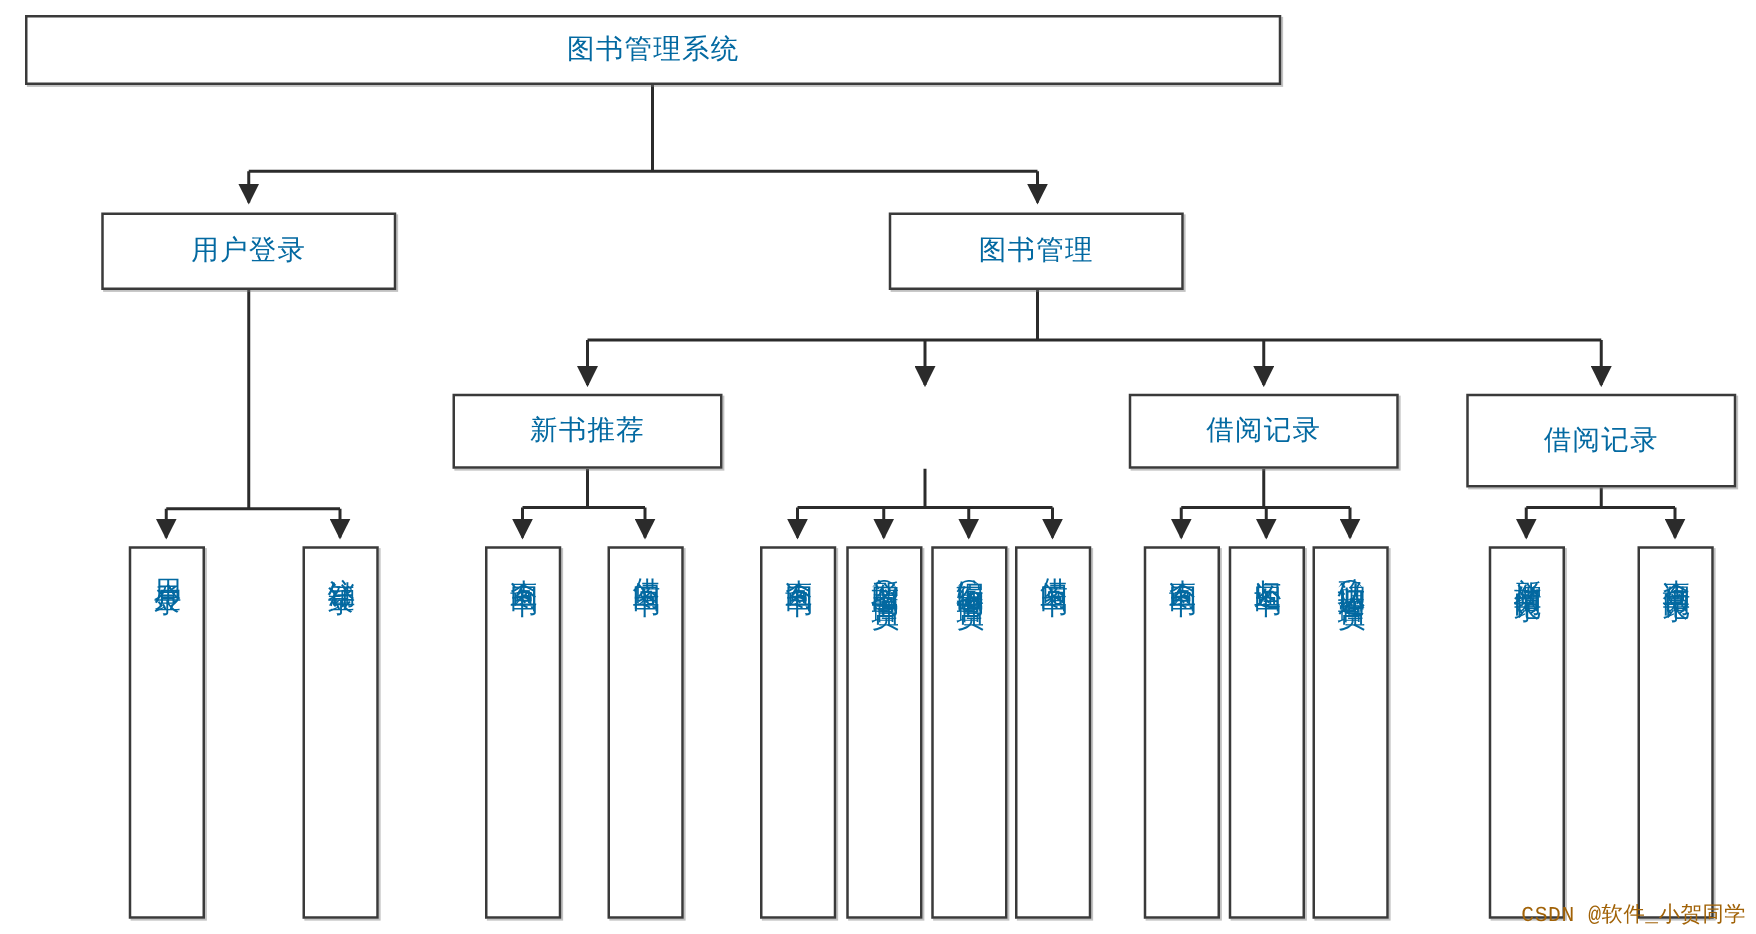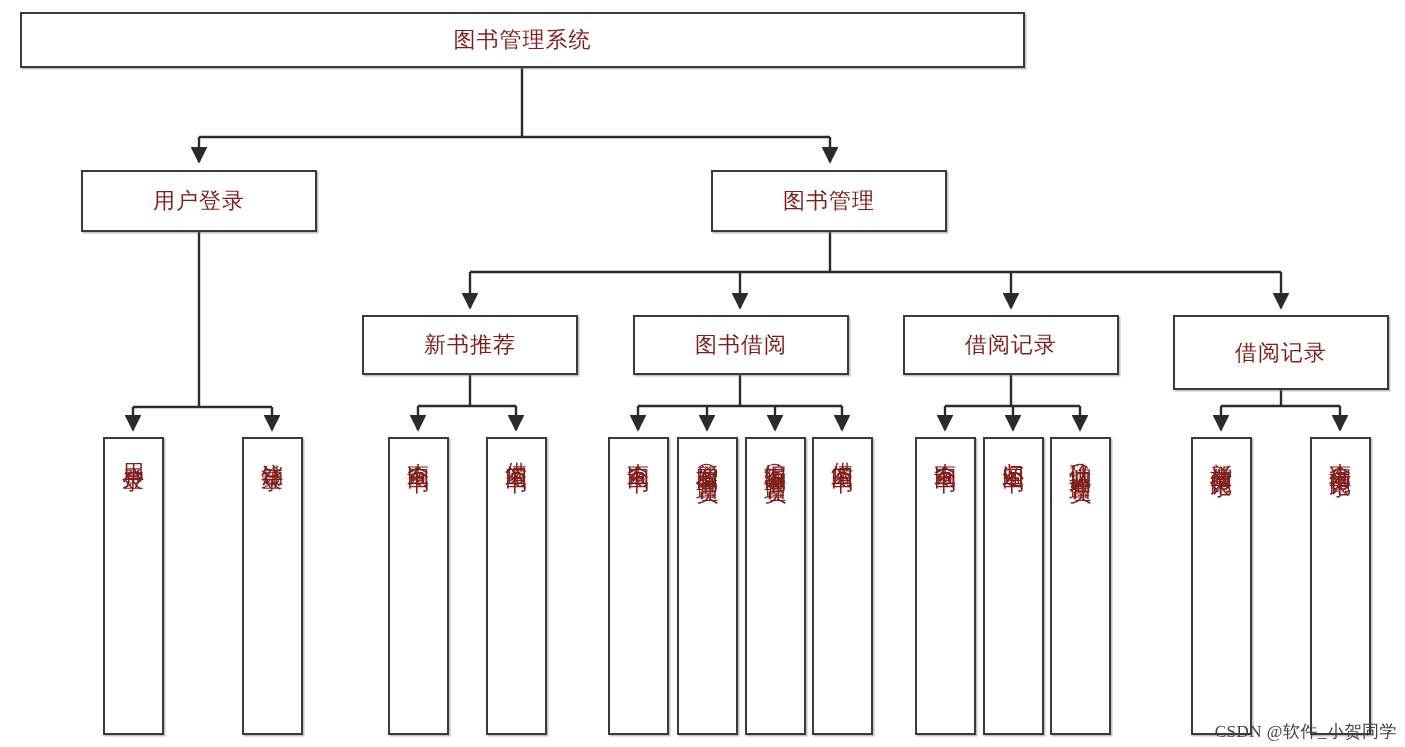--- a/index.html
+++ b/index.html
@@ -30,21 +30,21 @@
     position: absolute;
     box-sizing: border-box;
     border: 2px solid #3a3a3a;
     background: #ffffff;
     display: flex;
     align-items: center;
     justify-content: center;
     box-shadow: 1.5px 1.5px 0 rgba(120,120,120,0.45);
   }
   .node .label {
-    color: #7f1d1d;
+    color: #0369a1;
     font-size: 21px;
     line-height: 1.18;
     letter-spacing: 1px;
     white-space: nowrap;
   }
   
   .node.horiz .label {
     font-size: 22px;
   }
   
@@ -59,24 +59,24 @@
     font-size: 22px;
     line-height: 1.06;
     letter-spacing: 3px;
     white-space: nowrap;
   }
   .watermark {
     position: absolute;
     right: 8px;
     bottom: 4px;
     font-size: 17px;
-    color: #404040;
+    color: #a16207;
     letter-spacing: 0.5px;
     white-space: nowrap;
-    font-family: Liberation Serif, serif;
+    font-family: Liberation Mono, monospace;
   }
 </style>
 </head>
 <body>
 
 <div id="canvas">
 
   <svg class="connectors" viewBox="0 0 1405 747" xmlns="http://www.w3.org/2000/svg">
     <defs>
       <marker id="arrow" viewBox="0 0 10 10" refX="9" refY="5" markerWidth="7" markerHeight="7" orient="auto-start-reverse">
@@ -134,23 +134,20 @@
   <div class="node horiz" style="left:81px; top:170px; width:236px; height:62px;">
     <span class="label">用户登录</span>
   </div>
   <div class="node horiz" style="left:711px; top:170px; width:236px; height:62px;">
     <span class="label">图书管理</span>
   </div>
 
   <div class="node horiz" style="left:362px; top:315px; width:216px; height:60px;">
     <span class="label">新书推荐</span>
   </div>
-  <div class="node horiz" style="left:633px; top:315px; width:216px; height:60px;">
-    <span class="label">图书借阅</span>
-  </div>
   <div class="node horiz" style="left:903px; top:315px; width:216px; height:60px;">
     <span class="label">借阅记录</span>
   </div>
   <div class="node horiz" style="left:1173px; top:315px; width:216px; height:75px;">
     <span class="label">借阅记录</span>
   </div>
 
   <div class="node vert" style="left:103px; top:437px; width:61px; height:298px;">
     <span class="label">用户登录</span>
   </div>

